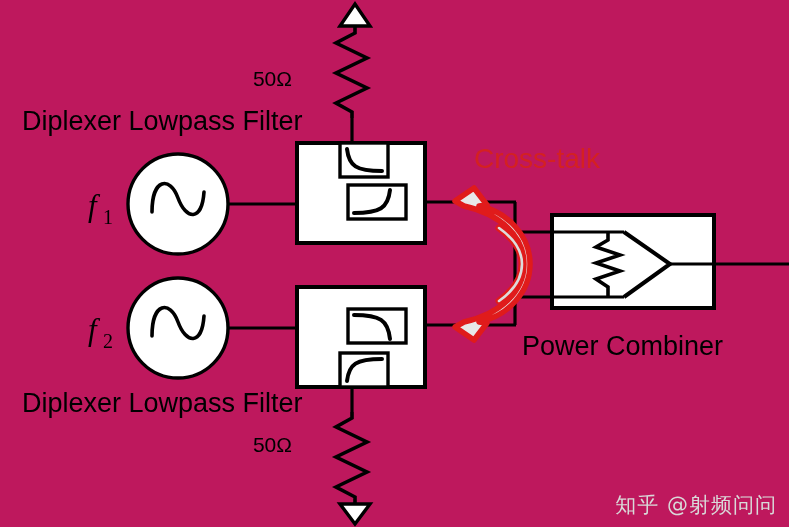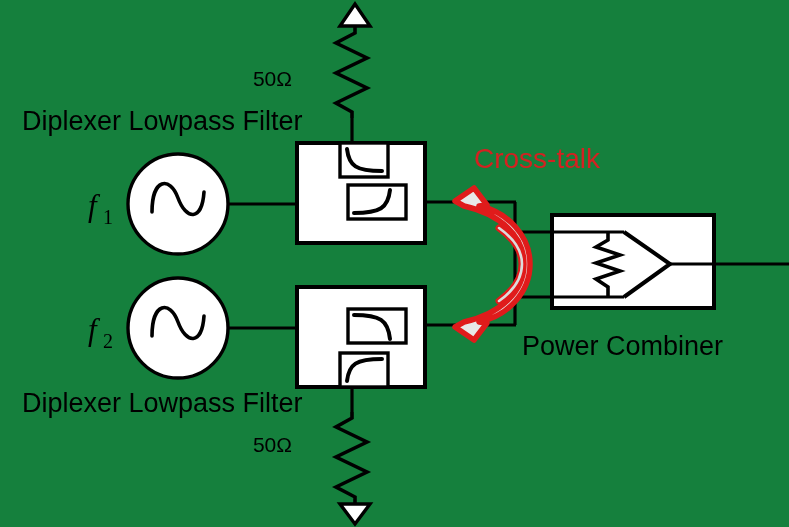--- a/index.html
+++ b/index.html
@@ -4,21 +4,21 @@
 <style>
   html, body {
     margin: 0;
     padding: 0;
     background: #ffffff;
   }
   #canvas {
     position: relative;
     width: 789px;
     height: 527px;
-    background: #15803d;
+    background: #be185d;
     overflow: hidden;
     font-family: "Liberation Sans", sans-serif;
   }
   svg.diagram {
     position: absolute;
     left: 0;
     top: 0;
     width: 789px;
     height: 527px;
   }
@@ -226,14 +226,15 @@
                L 455 201
                Z"></path>
 
       <path d="M 499 228 C 516 240, 522 252, 522 264 C 522 277, 516 289, 499 301" fill="none" stroke="#e01b1b" stroke-width="7" stroke-linecap="round"></path>
       <path d="M 499 228 C 516 240, 522 252, 522 264 C 522 277, 516 289, 499 301" fill="none" stroke="#dcdcdc" stroke-width="2.6" stroke-linecap="round"></path>
     </g>
     <text class="lbl-red" x="474" y="168">Cross-talk</text>
 
   </svg>
 
+  <div class="watermark">知乎 @射频问问</div>
 
 </div>
 
 </body></html>

